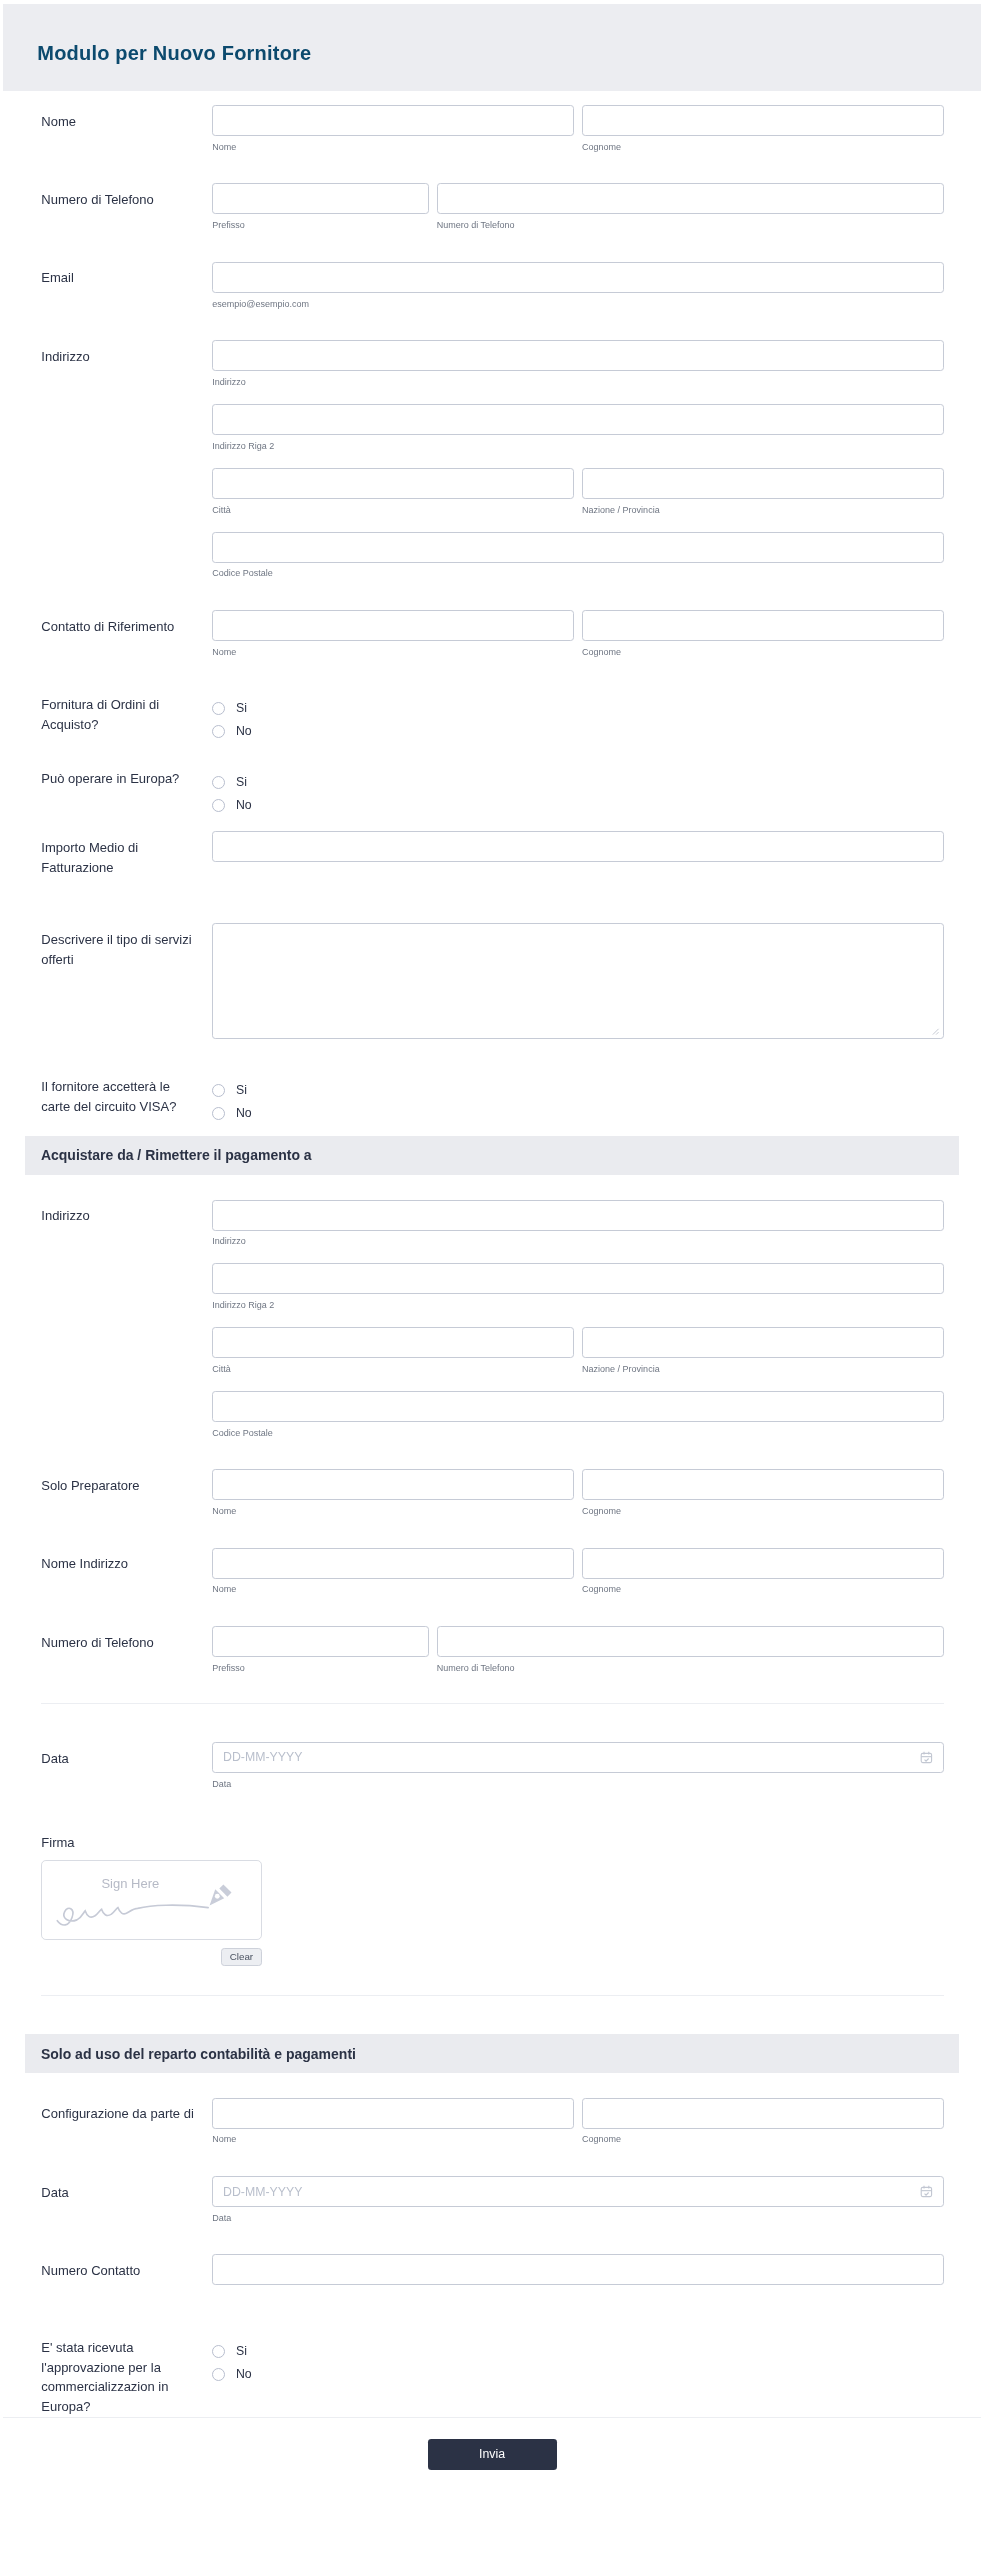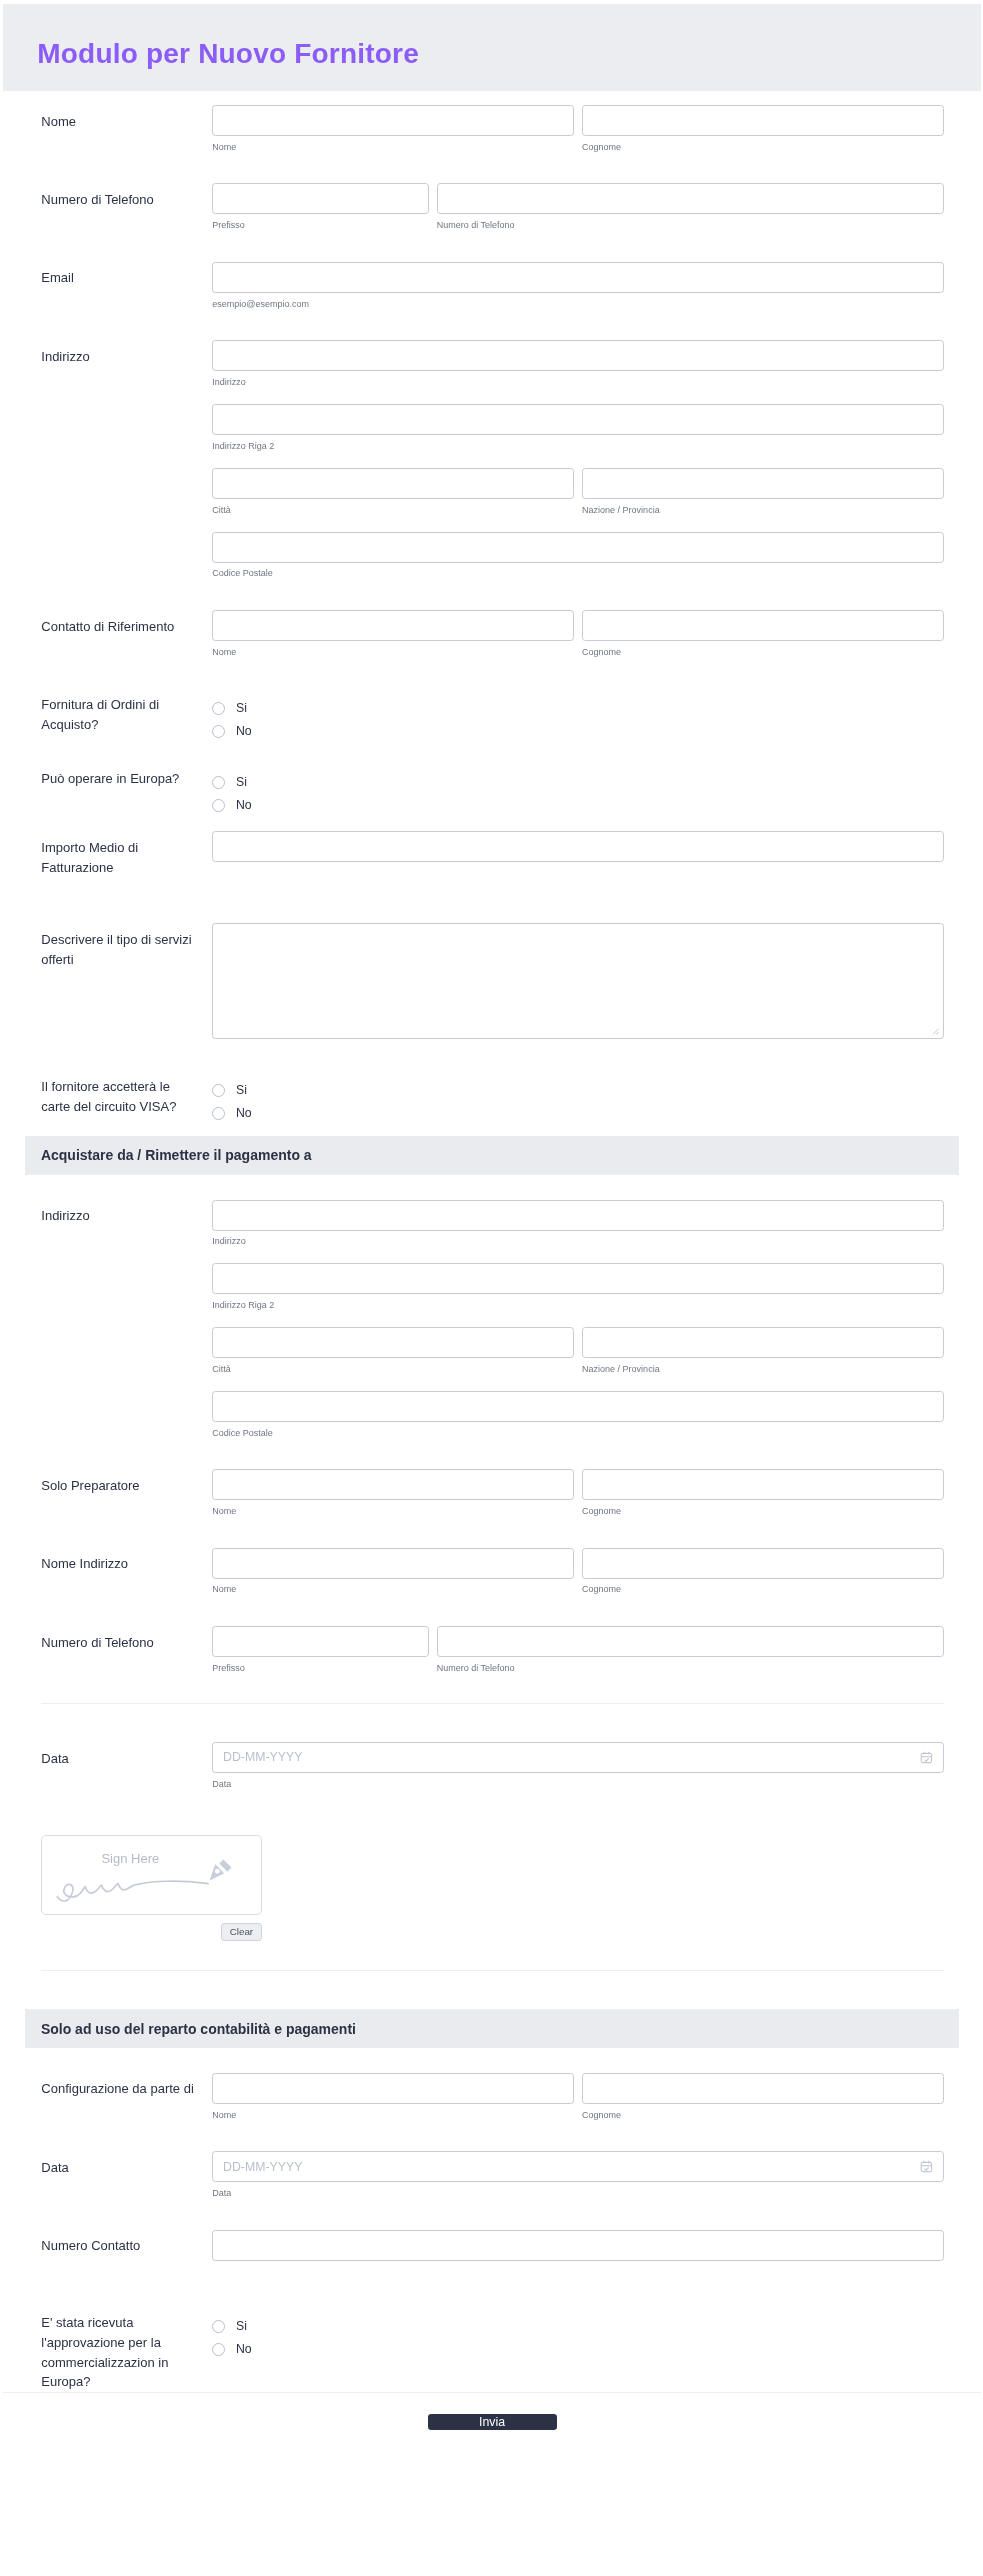--- a/index.html
+++ b/index.html
@@ -11,21 +11,21 @@
   }
   .form-card { margin:4.1px 3.3px 0 3.3px; background:#ffffff; }
 
   
   .form-header {
     background:#ecedf1;
     height:87px;
     display:flex; align-items:center;
     padding-left:34px;
   }
-  .form-header h1 { font-size:28px; font-weight:700; color:#8b5cf6; letter-spacing:0.2px;margin-top:12px; }
+  .form-header h1 { font-size:20px; font-weight:700; color:#0c4a6e; letter-spacing:0.2px;margin-top:12px; }
 
   
   .form-body { padding-top:14px; }
   .section-bar {
     background:#eaebef;
     height:39px;
     margin:0 22px 24.6px 22px;
     display:flex; align-items:center;
     padding-left:15.6px;
   }
@@ -104,21 +104,21 @@
     padding:2.5px 8.2px; cursor:pointer;
   }
 
   
   .submit-area {
     border-top:1.6px solid #eceef2;
     text-align:center;
     padding:21px 0 24.6px 0;
   }
   .submit-btn {
-    width:129px; height:16px;
+    width:129px; height:31px;
     background:#2b3245; color:#ffffff;
     border:none; border-radius:3.3px;
     font-family:inherit; font-size:12.3px; cursor:pointer;
   }
   svg { display:block; }
 </style>
 </head>
 <body>
 
 <div class="form-card">
@@ -376,20 +376,21 @@
               <line x1="6.8" y1="2.5" x2="6.8" y2="6" stroke="#c2c7d2" stroke-width="1.5"></line>
               <line x1="13.2" y1="2.5" x2="13.2" y2="6" stroke="#c2c7d2" stroke-width="1.5"></line>
               <path d="M7.5,13 L9.5,15 L13,11.5" fill="none" stroke="#c2c7d2" stroke-width="1.5"></path>
             </svg>
           </div>
           <div class="sub-label">Data</div>
         </div>
       </div>
 
       <div>
+        <div class="sig-label">Firma</div>
         <div class="sig-box">
           <span class="sign-here">Sign Here</span>
           <svg class="sig-squiggle" width="164" height="33" viewBox="0 0 200 40">
             <path d="M4,30 C10,38 18,37 22,26 C26,15 17,11 13,19 C9,27 18,33 28,29 C34,26 36,20 38,18 C40,24 44,28 50,24 C54,21 56,17 58,16 C60,22 64,26 70,22 C74,19 76,15 78,14 C80,20 84,24 90,20 C95,17 98,15 102,15 C118,11 150,9 188,14" fill="none" stroke="#c6cad6" stroke-width="2" stroke-linecap="round"></path>
           </svg>
           <svg class="sig-pen" width="29.5" height="26" viewBox="0 0 36 32">
             <path d="M3,29 L10,9 L21,20 Z" fill="#c9cdd9"></path>
             <circle cx="12.5" cy="17.5" r="3" fill="#ffffff"></circle>
             <path d="M13,7 L18,2 L28,12 L23,17 Z" fill="#c9cdd9" transform="translate(2,1)"></path>
           </svg>

